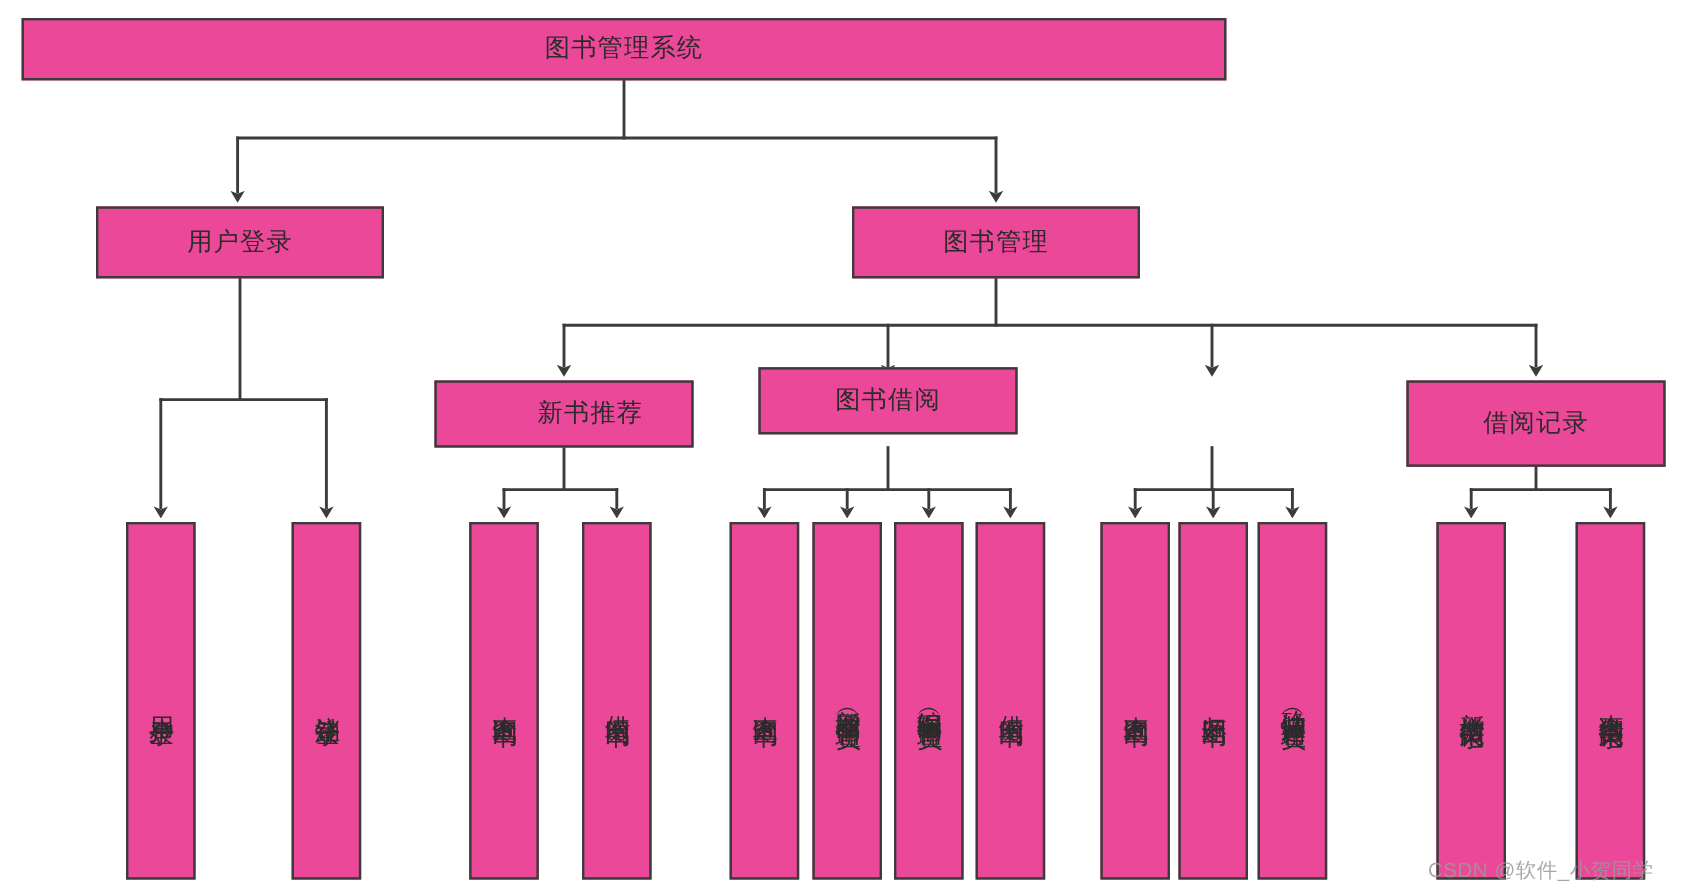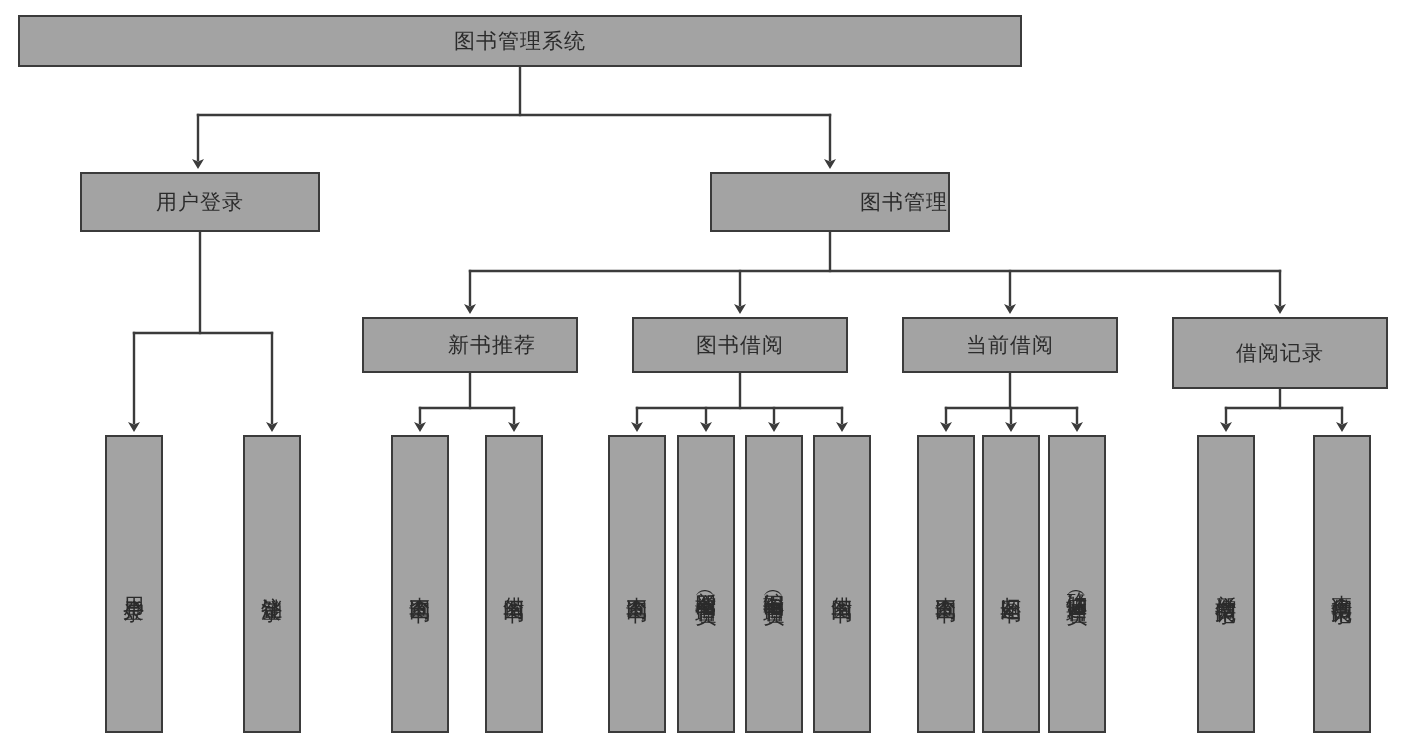--- a/index.html
+++ b/index.html
@@ -18,21 +18,21 @@
     position:absolute;
     left:0; top:0;
     width:1405px;
     height:747px;
     pointer-events:none;
   }
   .node{
     position:absolute;
     box-sizing:border-box;
     border:2px solid #3b3b3b;
-    background:#a3a3a3;
+    background:#ec4899;
     display:flex;
     align-items:center;
     justify-content:center;
     text-align:center;
   }
   .node .lbl{
     font-size:21px;
     line-height:1.15;
     letter-spacing:1px;
     color:#2b2b2b;
@@ -121,32 +121,29 @@
     </g>
   </svg>
 
   <div class="node h" style="left: 18px; top: 15px; width: 1004px; height: 52px;">
     <span class="lbl">图书管理系统</span>
   </div>
 
   <div class="node h" style="left: 80px; top: 172px; width: 240px; height: 60px;">
     <span class="lbl">用户登录</span>
   </div>
-  <div class="node h" style="left: 710px; top: 172px; width: 240px; height: 60px; justify-content: flex-end;">
+  <div class="node h" style="left: 710px; top: 172px; width: 240px; height: 60px;">
     <span class="lbl">图书管理</span>
   </div>
 
   <div class="node h" style="left: 362px; top: 317px; width: 216px; height: 56px; padding-left: 44px;">
     <span class="lbl">新书推荐</span>
   </div>
-  <div class="node h" style="left: 632px; top: 317px; width: 216px; height: 56px;">
+  <div class="node h" style="left: 632px; top: 306px; width: 216px; height: 56px;">
     <span class="lbl">图书借阅</span>
-  </div>
-  <div class="node h" style="left: 902px; top: 317px; width: 216px; height: 56px;">
-    <span class="lbl">当前借阅</span>
   </div>
   <div class="node h" style="left: 1172px; top: 317px; width: 216px; height: 72px;">
     <span class="lbl">借阅记录</span>
   </div>
 
   <div class="node v" style="left: 105px; top: 435px; width: 58px; height: 298px;">
     <span class="lbl">用户登录</span>
   </div>
   <div class="node v" style="left: 243px; top: 435px; width: 58px; height: 298px;">
     <span class="lbl">注销登录</span>
@@ -178,13 +175,14 @@
   <div class="node v" style="left: 1048px; top: 435px; width: 58px; height: 298px;">
     <span class="lbl">确认归还（管理员）</span>
   </div>
   <div class="node v" style="left: 1197px; top: 435px; width: 58px; height: 298px;">
     <span class="lbl">新增借阅记录</span>
   </div>
   <div class="node v" style="left: 1313px; top: 435px; width: 58px; height: 298px;">
     <span class="lbl">查询借阅记录</span>
   </div>
 
+  <div id="watermark">CSDN @软件_小贺同学</div>
 </div>
 
 </body></html>

